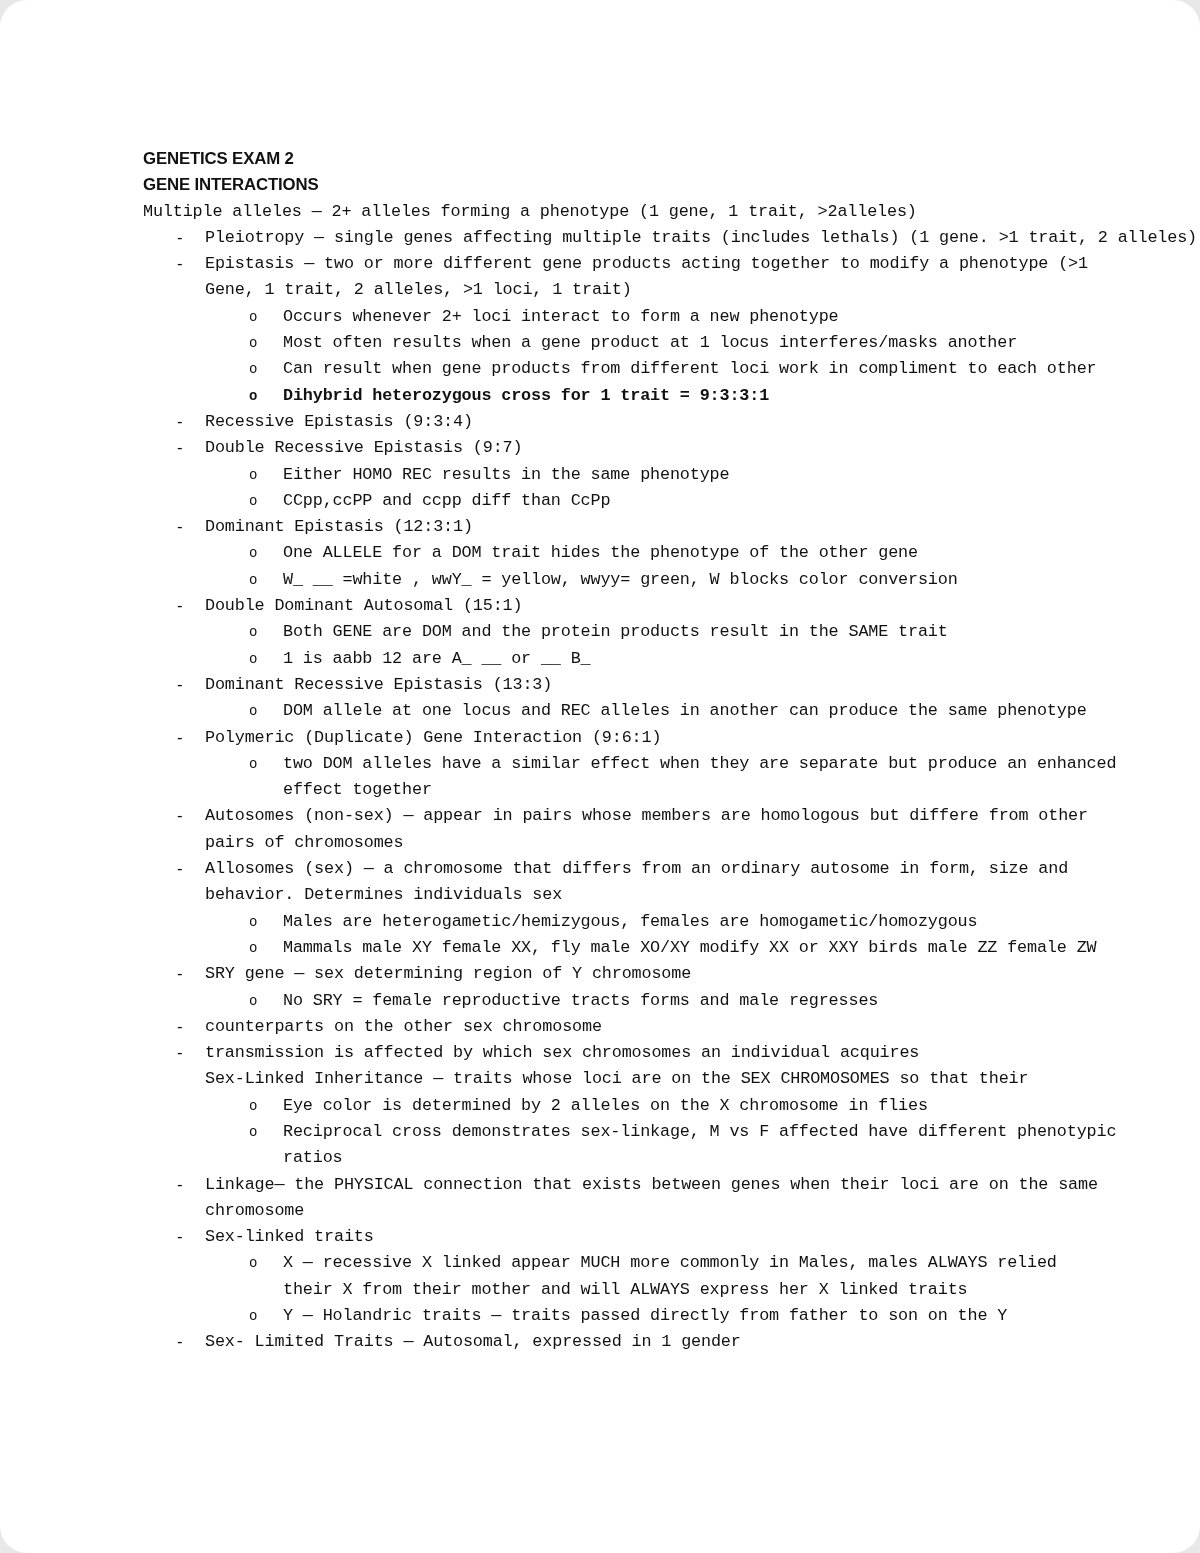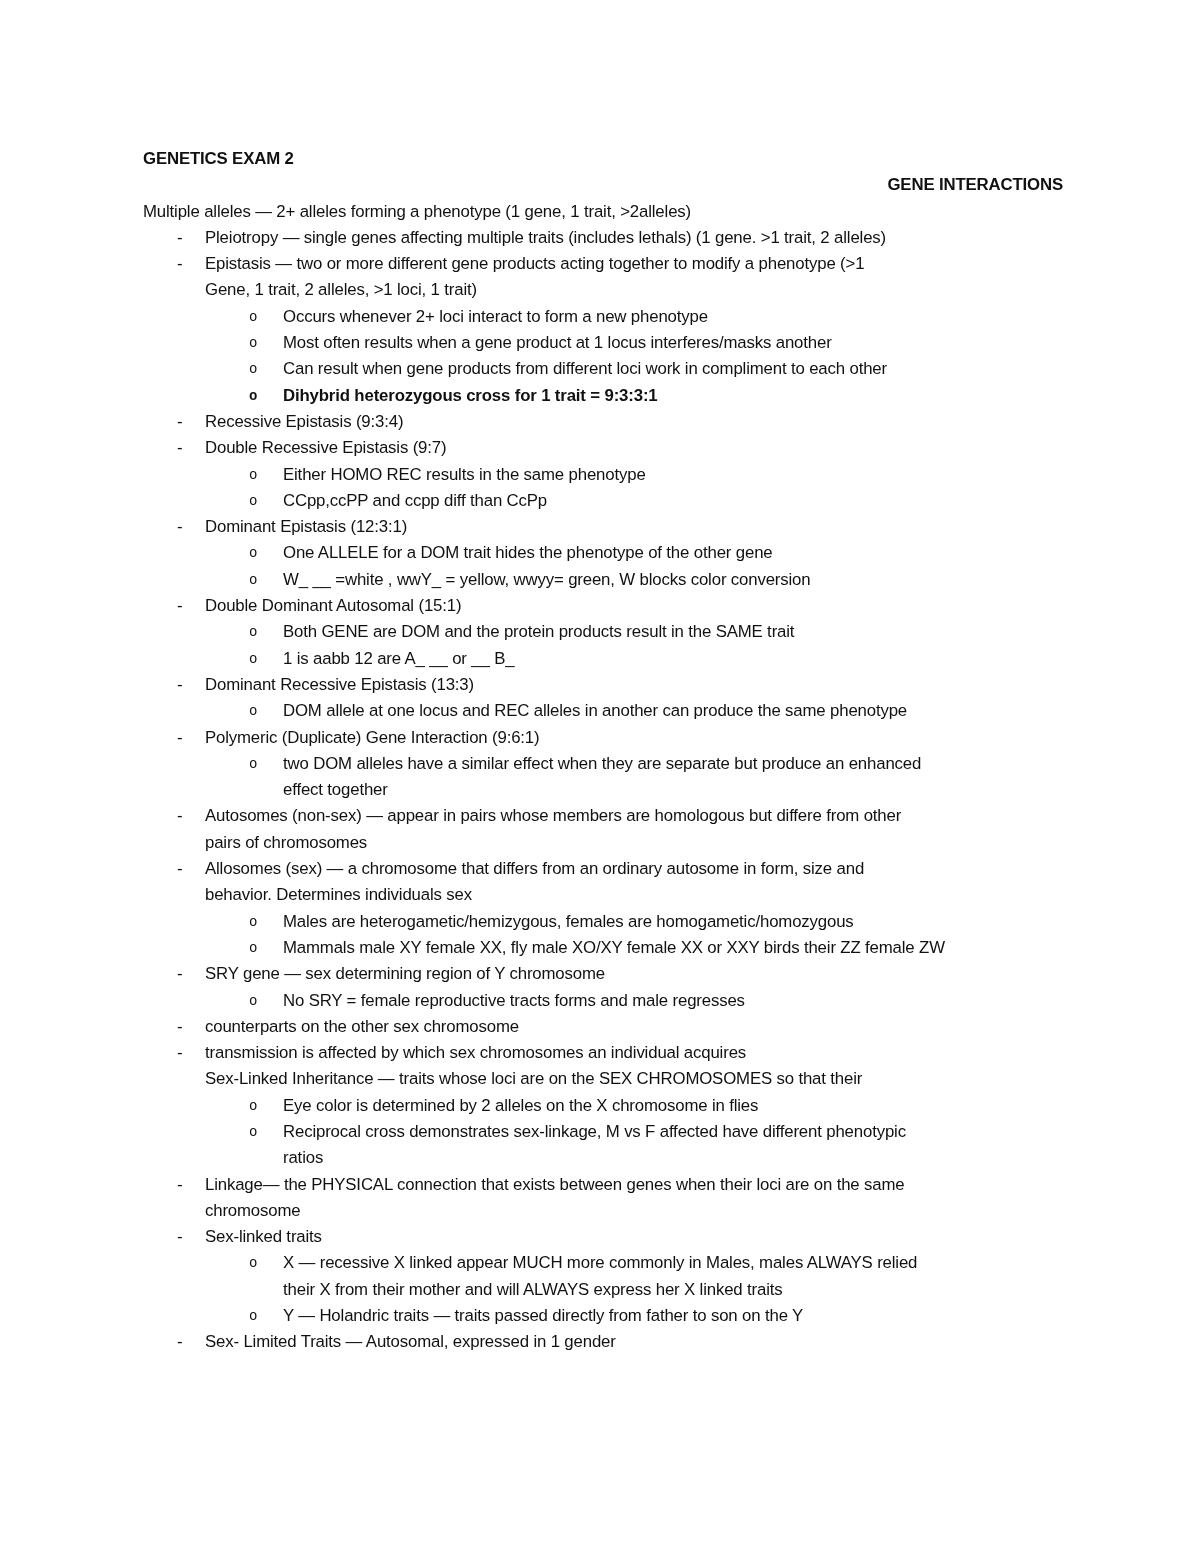--- a/index.html
+++ b/index.html
@@ -8,41 +8,42 @@
     width: 1200px;
     height: 1553px;
     margin: 0 auto;
     background: #ffffff;
     font-family: "Liberation Sans", sans-serif;
     font-size: 16.8px;
     line-height: 26.3px;
     letter-spacing: -0.15px;
     color: #111111;
     overflow: hidden;
+    border-radius: 27px;
   }
   .content {
     position: absolute;
     left: 143px;
     top: 146px;
     width: 920px;
   }
   .doc-title { font-weight: 700; }
-  .section-heading { font-weight: 700; text-align: right; }
+  .section-heading { font-weight: 700; text-align: left; }
   .block { position: relative; }
   .block .marker { position: absolute; top: 0; }
   .bullet1 { padding-left: 62px; }
   .bullet1 > .marker { left: 34px; }
   .bullet2 { padding-left: 140px; }
   .bullet2 > .marker {
     left: 106px;
     font-family: "Liberation Mono", monospace;
     font-size: 14px;
   }
   .bold { font-weight: 700; }
-  .line { white-space: nowrap; }
+  .line { white-space: nowrap; font-family: Liberation Mono, monospace; }
 </style>
 </head>
 <body>
 
 <div class="page">
   <div class="content">
     <div class="doc-title">GENETICS EXAM 2</div>
     <div class="section-heading">GENE INTERACTIONS</div>
     <div id="blocks">
         <div class="block paragraph">
@@ -139,21 +140,21 @@
           <span class="marker">-</span>
           <div class="line">Allosomes (sex) — a chromosome that differs from an ordinary autosome in form, size and</div>
           <div class="line">behavior. Determines individuals sex</div>
         </div>
         <div class="block bullet2">
           <span class="marker">o</span>
           <div class="line">Males are heterogametic/hemizygous, females are homogametic/homozygous</div>
         </div>
         <div class="block bullet2">
           <span class="marker">o</span>
-          <div class="line">Mammals male XY female XX, fly male XO/XY female XX or XXY birds their ZZ female ZW</div>
+          <div class="line">Mammals male XY female XX, fly male XO/XY modify XX or XXY birds male ZZ female ZW</div>
         </div>
         <div class="block bullet1">
           <span class="marker">-</span>
           <div class="line">SRY gene — sex determining region of Y chromosome</div>
         </div>
         <div class="block bullet2">
           <span class="marker">o</span>
           <div class="line">No SRY = female reproductive tracts forms and male regresses</div>
         </div>
         <div class="block bullet1">

